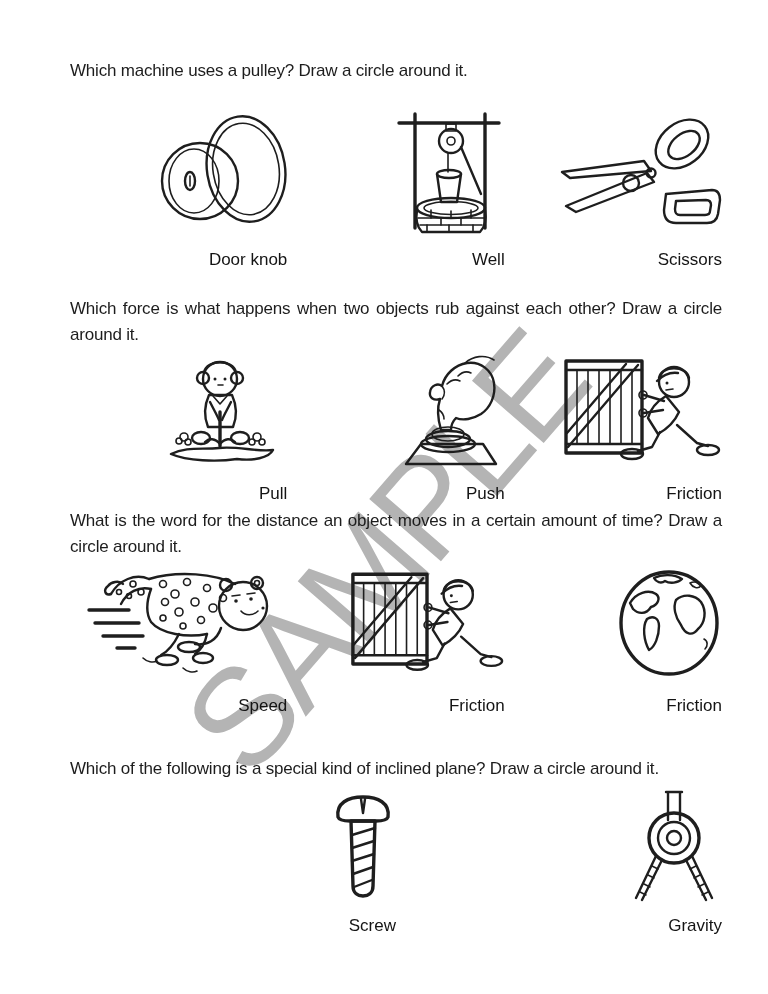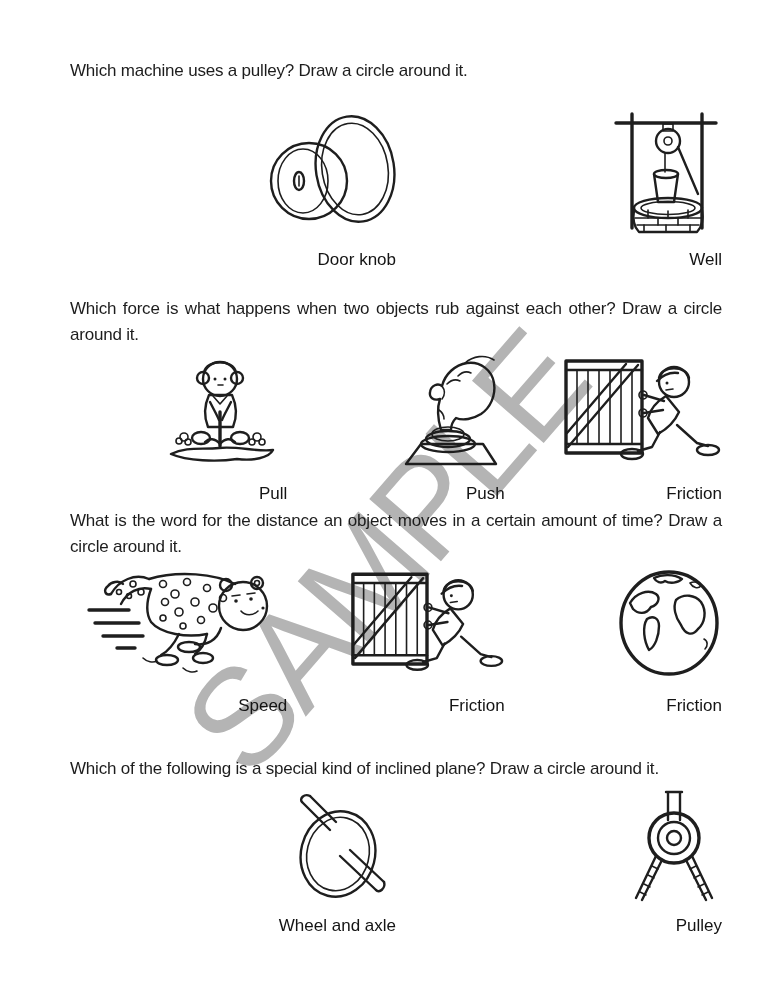--- a/index.html
+++ b/index.html
@@ -92,20 +92,35 @@
               <ellipse class="ln" cx="58" cy="98" rx="34" ry="10"></ellipse>
               <ellipse class="ln-thin" cx="58" cy="98" rx="27" ry="6.5"></ellipse>
               <path class="ln" d="M24,100 C22,112 25,118 29,122 L87,122 C91,118 94,112 92,100"></path>
               <path class="ln-thin" d="M25,108 L91,108 M27,115 L89,115"></path>
               <path class="ln-thin" d="M38,108 L38,100 M58,108 L58,101 M78,108 L78,100 M48,115 L48,108 M68,115 L68,108 M34,122 L34,115 M56,122 L56,115 M80,122 L80,115"></path>
             </svg>
           </div>
           <figcaption>Well</figcaption>
         </figure>
 
+        <figure class="option">
+          <div class="art">
+            <svg width="168" height="112" viewBox="0 0 168 112">
+              <path class="ln" d="M8,56 L90,45 L97,55 L16,62 Z"></path>
+              <path class="ln" d="M12,90 L93,57 L100,66 L22,96 Z"></path>
+              <circle class="ln" cx="97" cy="57" r="4.5"></circle>
+              <circle class="ln" cx="77" cy="67" r="8"></circle>
+              <ellipse class="ln" cx="128" cy="28" rx="29" ry="21" transform="rotate(-38 128 28)"></ellipse>
+              <ellipse class="ln" cx="130" cy="29" rx="18" ry="11" transform="rotate(-38 130 29)"></ellipse>
+              <path class="ln" d="M112,78 L158,74 C164,74 166,78 166,84 L164,98 C163,104 159,107 153,107 L122,107 C114,107 110,102 110,94 Z"></path>
+              <path class="ln" d="M122,85 L152,84 C156,84 157,86 157,89 L156,95 C156,98 154,99 151,99 L126,99 C122,99 121,97 121,93 Z"></path>
+            </svg>
+          </div>
+          <figcaption>Scissors</figcaption>
+        </figure>
 
       </div>
     </section>
 
     <section>
       <p class="prompt q2">Which force is what happens when two objects rub against each other? Draw a circle around it.</p>
       <div class="options r2">
 
         <figure class="option">
           <div class="art">
@@ -276,49 +291,47 @@
           <figcaption>Friction</figcaption>
         </figure>
 
       </div>
     </section>
 
     <section>
       <p class="prompt q4">Which of the following is a special kind of inclined plane? Draw a circle around it.</p>
       <div class="options r4">
 
-        <figure class="option">
-          <div class="art">
-            <svg width="118" height="108" viewBox="0 0 118 108">
-              <path class="ln" d="M24,10 L52,38 M32,4 L58,30"></path>
-              <path class="ln" d="M24,10 C21,7 26,1 32,4"></path>
-              <ellipse class="ln" cx="60" cy="62" rx="37" ry="43" transform="rotate(14 60 62)"></ellipse>
-              <ellipse class="ln-thin" cx="60" cy="62" rx="31" ry="37" transform="rotate(14 60 62)"></ellipse>
-              <path class="ln" d="M62,64 L98,98 M72,58 L106,90"></path>
-              <path class="ln" d="M98,98 C101,102 108,96 106,90"></path>
-            </svg>
-          </div>
-          <figcaption>Wheel and axle</figcaption>
-        </figure>
-
+
+        <figure class="option">
+          <div class="art">
+            <svg width="66" height="108" viewBox="0 0 66 108">
+              <path class="ln-bold" d="M8,25 C6,11 18,5 33,5 C48,5 60,11 58,25 C57,28 52,29 46,29 L20,29 C14,29 9,28 8,25 Z"></path>
+              <path class="ln" d="M31,7 L33,21 L35,7"></path>
+              <path class="ln-bold" d="M21,29 L45,29 L43,94 C43,101 38,104 33,104 C28,104 23,101 23,94 Z"></path>
+              <path class="ln" d="M22,43 L45,36 M22,56 L44,49 M22,69 L44,62 M23,82 L43,75 M24,95 L42,88"></path>
+            </svg>
+          </div>
+          <figcaption>Screw</figcaption>
+        </figure>
 
         <figure class="option">
           <div class="art">
             <svg width="96" height="112" viewBox="0 0 96 112">
               <path class="ln" d="M42,2 L42,30 M54,2 L54,30 M40,2 L56,2"></path>
               <circle class="ln-bold" cx="48" cy="48" r="25"></circle>
               <circle class="ln" cx="48" cy="48" r="16"></circle>
               <circle class="ln" cx="48" cy="48" r="7"></circle>
               <path class="ln" d="M30,66 L10,108 M36,70 L16,110"></path>
               <path class="ln" d="M66,66 L86,108 M60,70 L80,110"></path>
               <path class="ln-thin" d="M26,76 L32,79 M22,85 L28,88 M18,94 L24,97 M14,102 L20,105"></path>
               <path class="ln-thin" d="M70,76 L64,79 M74,85 L68,88 M78,94 L72,97 M82,102 L76,105"></path>
             </svg>
           </div>
-          <figcaption>Pulley</figcaption>
+          <figcaption>Gravity</figcaption>
         </figure>
 
       </div>
     </section>
 
   </main>
 
 </div>
 
 </body></html>

